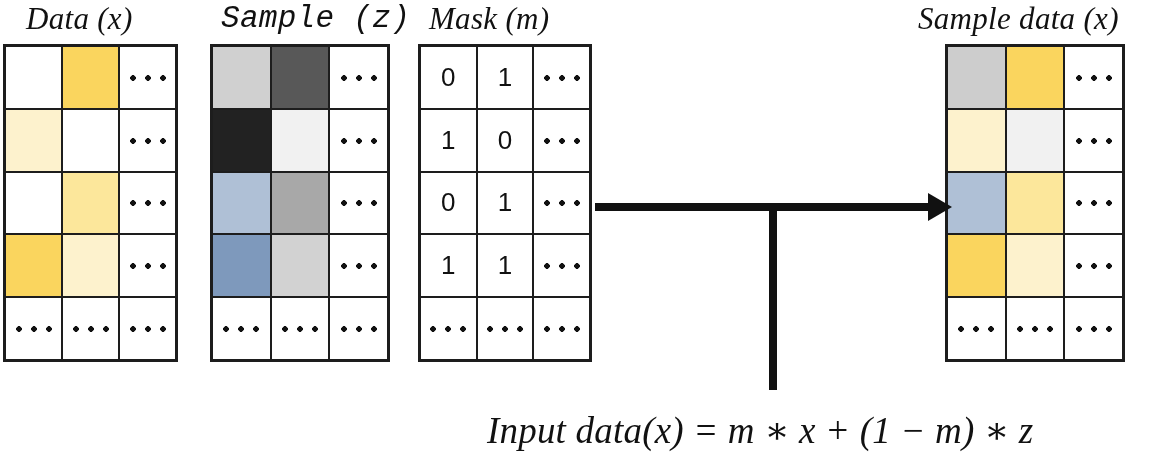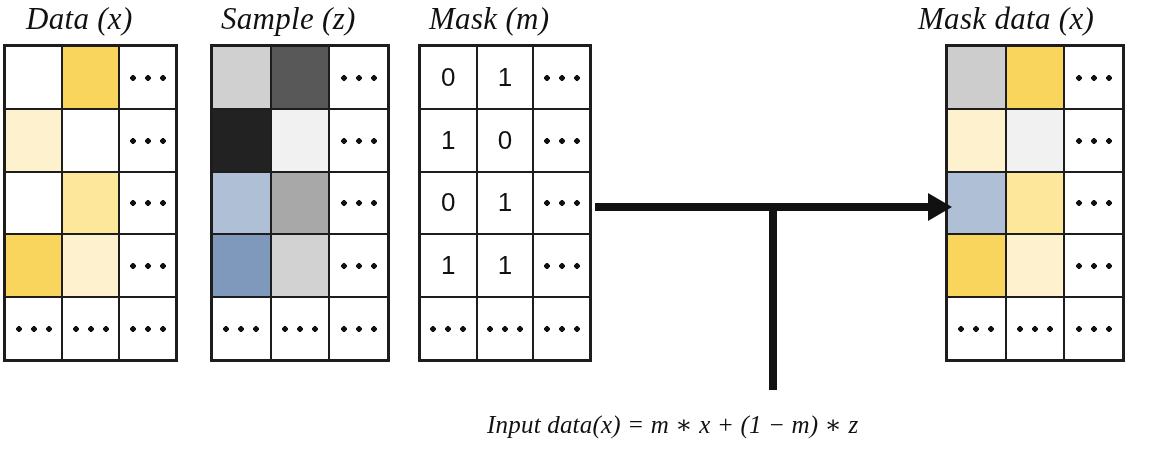--- a/index.html
+++ b/index.html
@@ -19,21 +19,21 @@
   .title {
     position: absolute;
     font-style: italic;
     font-size: 31px;
     color: #111111;
     white-space: nowrap;
     letter-spacing: 0.3px;
     line-height: 1;
   }
   #title-data    { left: 26px;  top: 3px; text-align: center; }
-  #title-sample  { left: 221px; top: 3px; }
+  #title-sample  { left: 221px; top: 3px; font-family: Liberation Mono, monospace; }
   #title-mask    { left: 429px; top: 3px; text-align: right; }
   #title-input   { left: 918px; top: 3px; }
 
   
   .grid {
     position: absolute;
     display: grid;
     grid-template-columns: repeat(3, 1fr);
     grid-template-rows: repeat(5, 1fr);
     border: 3px solid #1d1d1d;
@@ -83,34 +83,34 @@
     height: 210px;
     pointer-events: none;
   }
 
   
   #formula {
     position: absolute;
     left: 487px;
     top: 412px;
     font-style: italic;
-    font-size: 25px;
+    font-size: 37px;
     color: #111111;
     white-space: nowrap;
     line-height: 1;
     letter-spacing: 0.2px;
   }
 </style>
 </head>
 <body>
 
 <div class="title" id="title-data">Data (x)</div>
 <div class="title" id="title-sample">Sample (z)</div>
 <div class="title" id="title-mask">Mask (m)</div>
-<div class="title" id="title-input">Mask data (x)</div>
+<div class="title" id="title-input">Sample data (x)</div>
 
 <div class="grid" id="grid-data">
     <div class="cell" style="background: rgb(255, 255, 255);"></div>
     <div class="cell" style="background: rgb(250, 213, 94);"></div>
     <div class="cell dots" style="background: rgb(255, 255, 255);"></div>
     <div class="cell" style="background: rgb(253, 242, 205);"></div>
     <div class="cell" style="background: rgb(255, 255, 255);"></div>
     <div class="cell dots" style="background: rgb(255, 255, 255);"></div>
     <div class="cell" style="background: rgb(255, 255, 255);"></div>
     <div class="cell" style="background: rgb(252, 231, 155);"></div>

